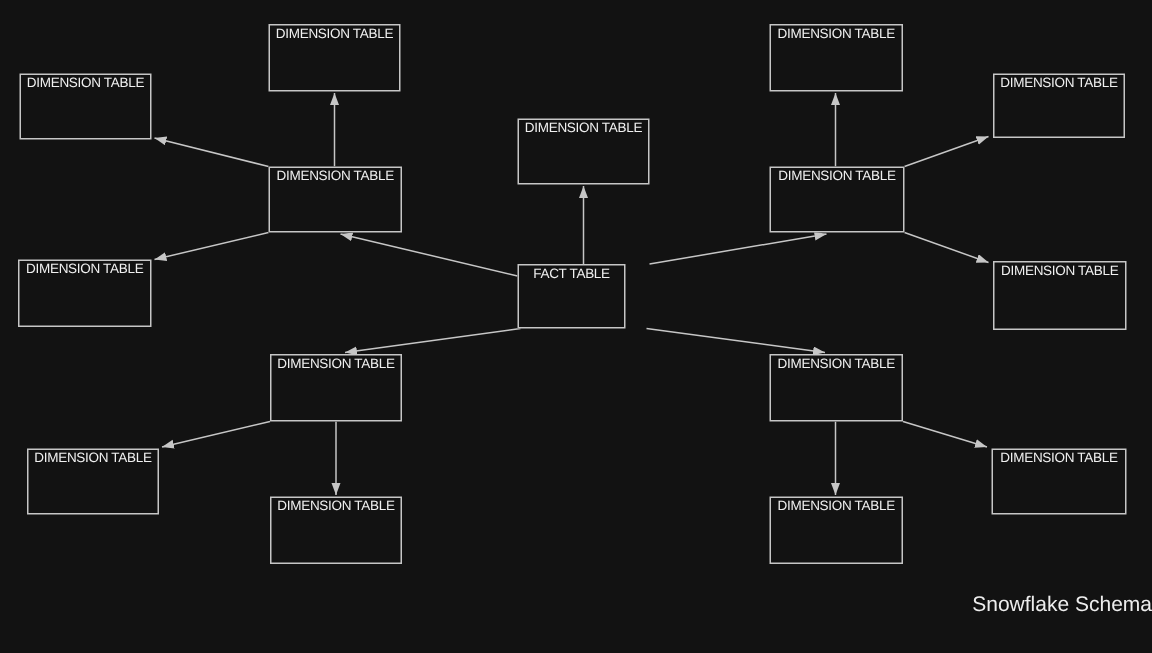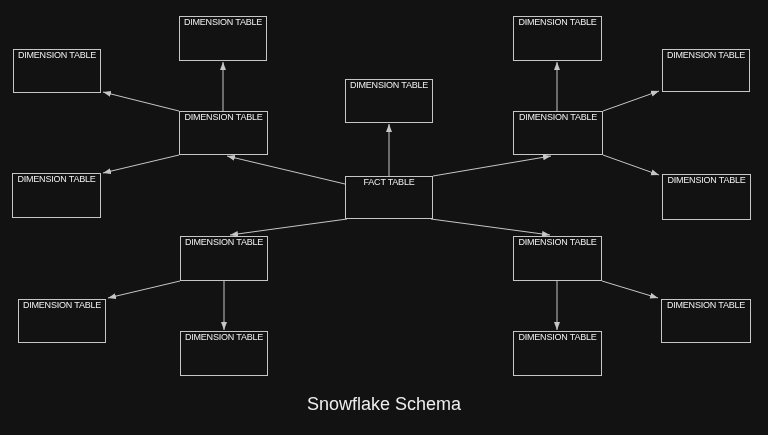--- a/index.html
+++ b/index.html
@@ -44,23 +44,23 @@
     justify-content: center;
     font-size: 9px;
     letter-spacing: -0.2px;
     white-space: nowrap;
     cursor: default;
   }
   .diagram-title {
     position: absolute;
     left: 0; right: 0;
     top: 394px;
-    text-align: center;
+    text-align: right;
     color: var(--title-text);
-    font-size: 18px;
+    font-size: 14px;
   }
 </style>
 </head>
 <body>
 
 <div class="canvas">
   <svg class="edge-layer" width="768" height="435" viewBox="0 0 768 435" xmlns="http://www.w3.org/2000/svg">
     <defs>
       <marker id="arrowhead" markerWidth="9" markerHeight="7" refX="8" refY="3" orient="auto" markerUnits="userSpaceOnUse">
         <path class="arrow-fill" d="M0,0 L8,3 L0,6 Z"></path>
@@ -76,21 +76,21 @@
       <line x1="179" y1="155" x2="103" y2="173" marker-end="url(#arrowhead)"></line>
       <line x1="557" y1="111" x2="557" y2="62" marker-end="url(#arrowhead)"></line>
       <line x1="603" y1="111" x2="659" y2="91" marker-end="url(#arrowhead)"></line>
       <line x1="603" y1="155" x2="659" y2="175" marker-end="url(#arrowhead)"></line>
       <line x1="180" y1="281" x2="108" y2="298" marker-end="url(#arrowhead)"></line>
       <line x1="224" y1="281" x2="224" y2="330" marker-end="url(#arrowhead)"></line>
       <line x1="602" y1="281" x2="658" y2="298" marker-end="url(#arrowhead)"></line>
       <line x1="557" y1="281" x2="557" y2="330" marker-end="url(#arrowhead)"></line>
     </svg>
   <div class="diagram-title">Snowflake Schema</div>
-<div class="node" style="left: 345px; top: 176px; width: 88px; height: 43px;">
+<div class="node" style="left: 345px; top: 176px; width: 72px; height: 43px;">
       <span>FACT TABLE</span>
     </div>
     <div class="node" style="left: 345px; top: 79px; width: 88px; height: 44px;">
       <span>DIMENSION TABLE</span>
     </div>
     <div class="node" style="left: 179px; top: 111px; width: 89px; height: 44px;">
       <span>DIMENSION TABLE</span>
     </div>
     <div class="node" style="left: 179px; top: 16px; width: 88px; height: 45px;">
       <span>DIMENSION TABLE</span>

